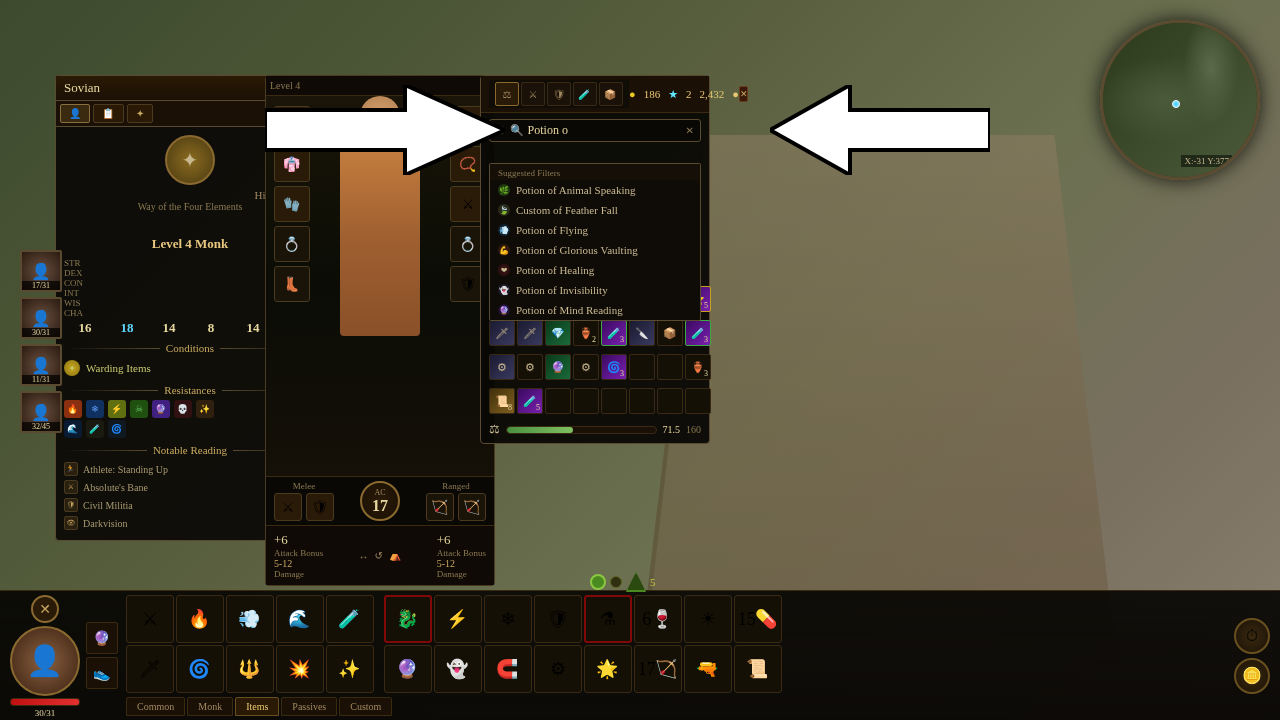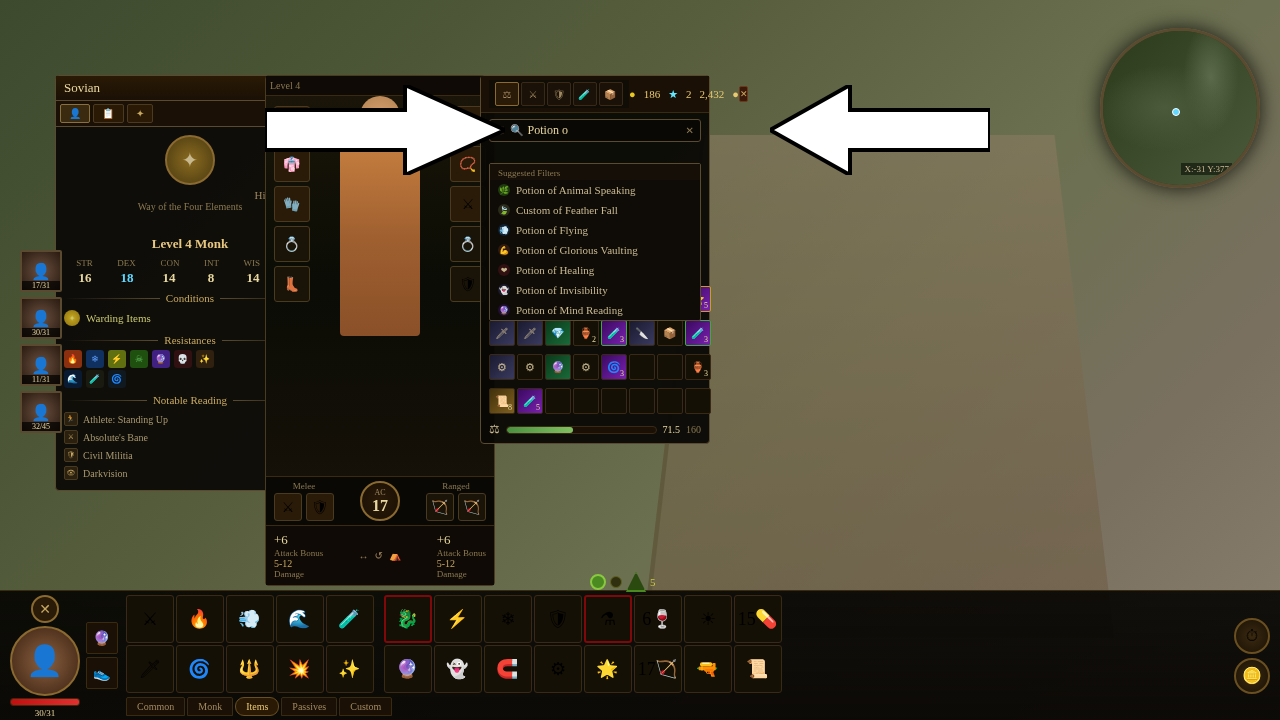--- a/index.html
+++ b/index.html
@@ -131,20 +131,21 @@
       font-weight: bold;
       margin-top: 24px;
     }
 
     .stat-row-headers {
       display: flex;
       justify-content: space-around;
       margin: 4px 0 2px;
       font-size: 9px;
       color: #8a7850;
+      flex-direction: column;
     }
 
     .stat-row-values {
       display: flex;
       justify-content: space-around;
       margin-bottom: 6px;
       font-size: 13px;
       color: #e8d8a0;
       font-weight: bold;
     }
@@ -517,21 +518,21 @@
       font-size: 8px;
       color: #c8a860;
     }
 
     .ac-val { font-size: 16px; font-weight: bold; color: #e8d8a0; }
 
     
     .minimap {
       position: absolute;
       right: 20px;
-      top: 28px;
+      top: 20px;
       width: 160px;
       height: 160px;
       border-radius: 50%;
       border: 3px solid #5a4a30;
       overflow: hidden;
       background: radial-gradient(circle, #3a4a2a 0%, #2a3a1a 100%);
       box-shadow: 0 0 20px rgba(0,0,0,0.8);
     }
 
     .minimap-inner {
@@ -599,21 +600,20 @@
       border-radius: 2px 2px 0 0;
       font-size: 10px;
       color: #a08860;
       cursor: pointer;
     }
 
     .bottom-tab.active {
       background: #2a1a05;
       color: #e8c870;
       border-color: #6a5020;
-      border-radius: 9px;
     }
 
     .portrait-large {
       width: 70px;
       height: 70px;
       border-radius: 50%;
       border: 2px solid #8a6a30;
       overflow: hidden;
       background: radial-gradient(circle, #8a6040 0%, #3a2010 100%);
       display: flex;

